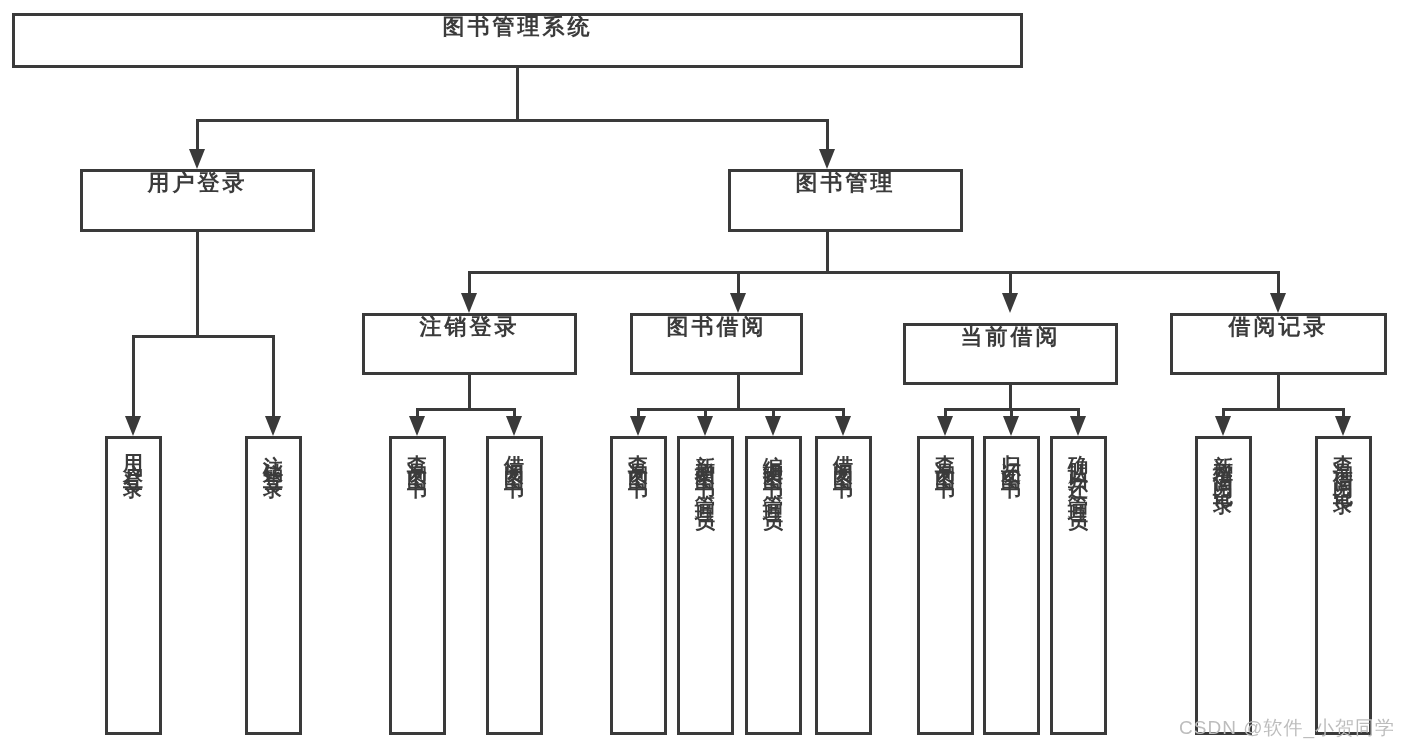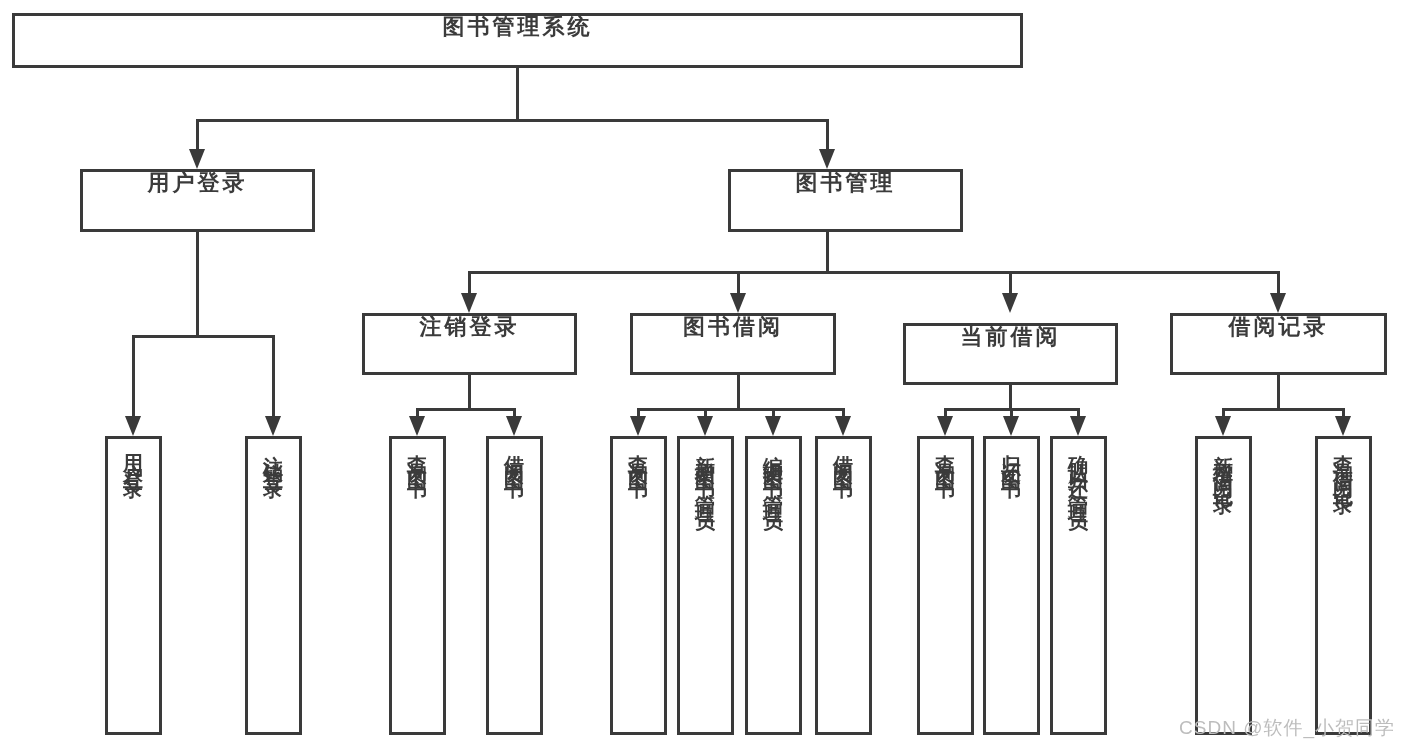--- a/index.html
+++ b/index.html
@@ -68,21 +68,21 @@
   <div class="vline" style="left:737px;top:271px;height:24px"></div>
   <div class="arrow" style="left:730px;top:293px"></div>
   <div class="vline" style="left:1009px;top:271px;height:24px"></div>
   <div class="arrow" style="left:1002px;top:293px"></div>
   <div class="vline" style="left:1277px;top:271px;height:24px"></div>
   <div class="arrow" style="left:1270px;top:293px"></div>
 
   <div class="box" style="left:362px;top:313px;width:215px;height:62px">
     <span class="lbl">注销登录</span>
   </div>
-  <div class="box" style="left:630px;top:313px;width:206px;height:62px">
+  <div class="box" style="left:630px;top:313px;width:173px;height:62px">
     <span class="lbl">图书借阅</span>
   </div>
   <div class="box" style="left:903px;top:323px;width:215px;height:62px">
     <span class="lbl">当前借阅</span>
   </div>
   <div class="box" style="left:1170px;top:313px;width:217px;height:62px">
     <span class="lbl">借阅记录</span>
   </div>
 
   <div class="vline" style="left:468px;top:375px;height:36px"></div>

